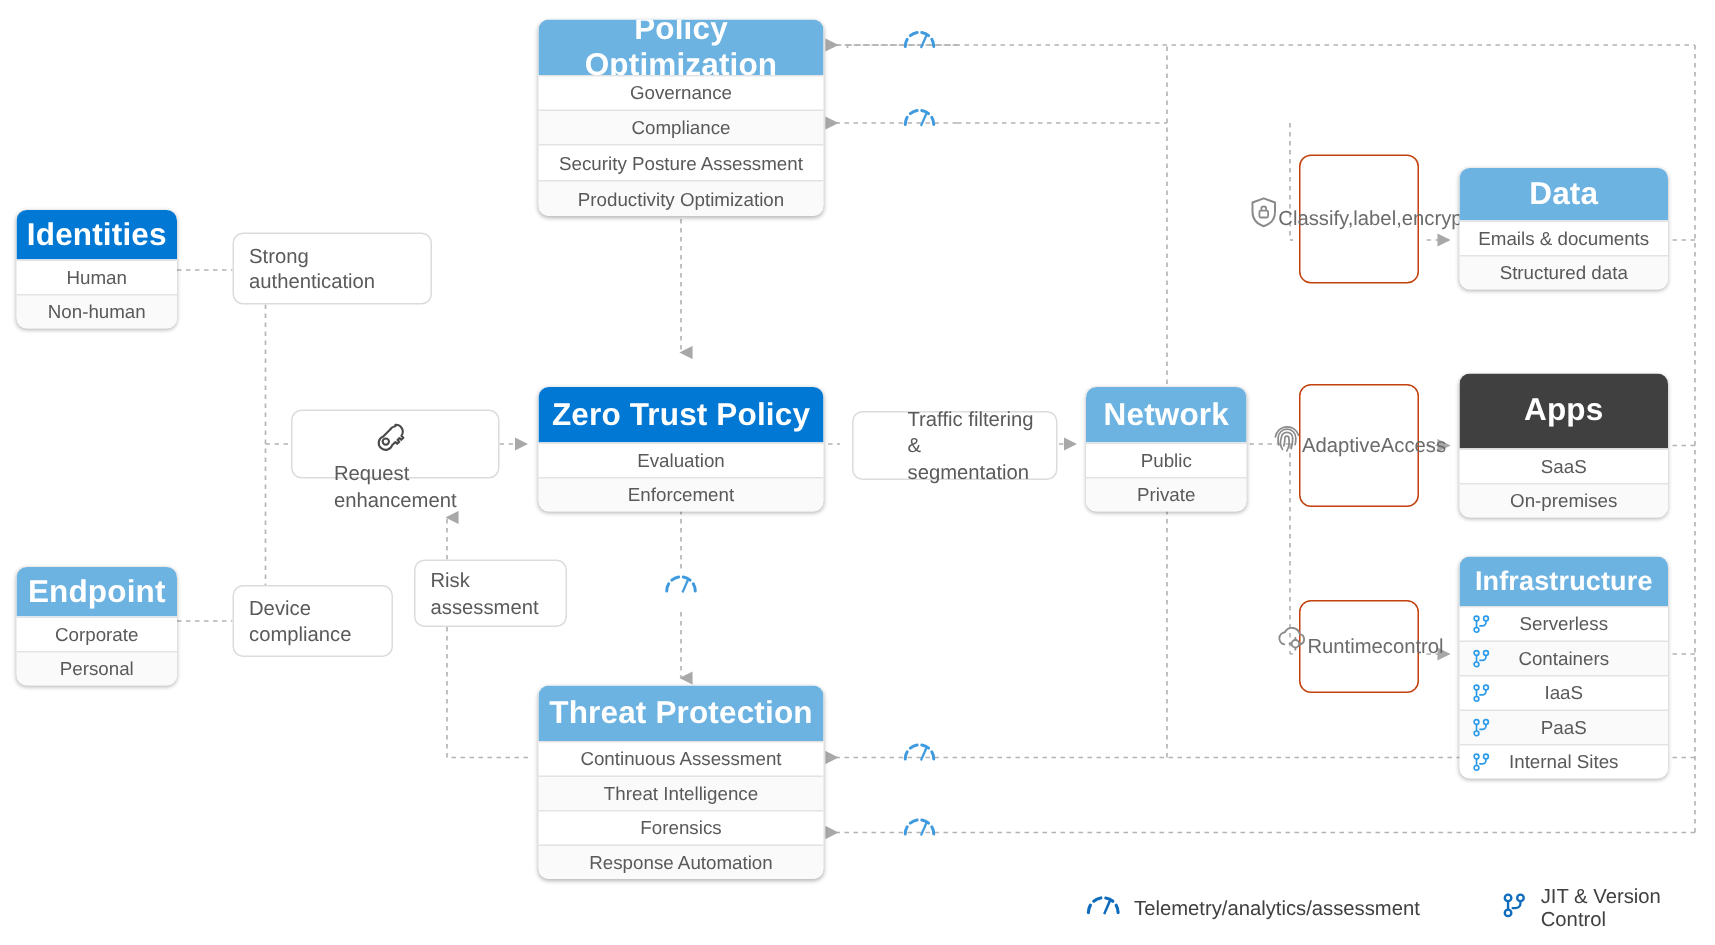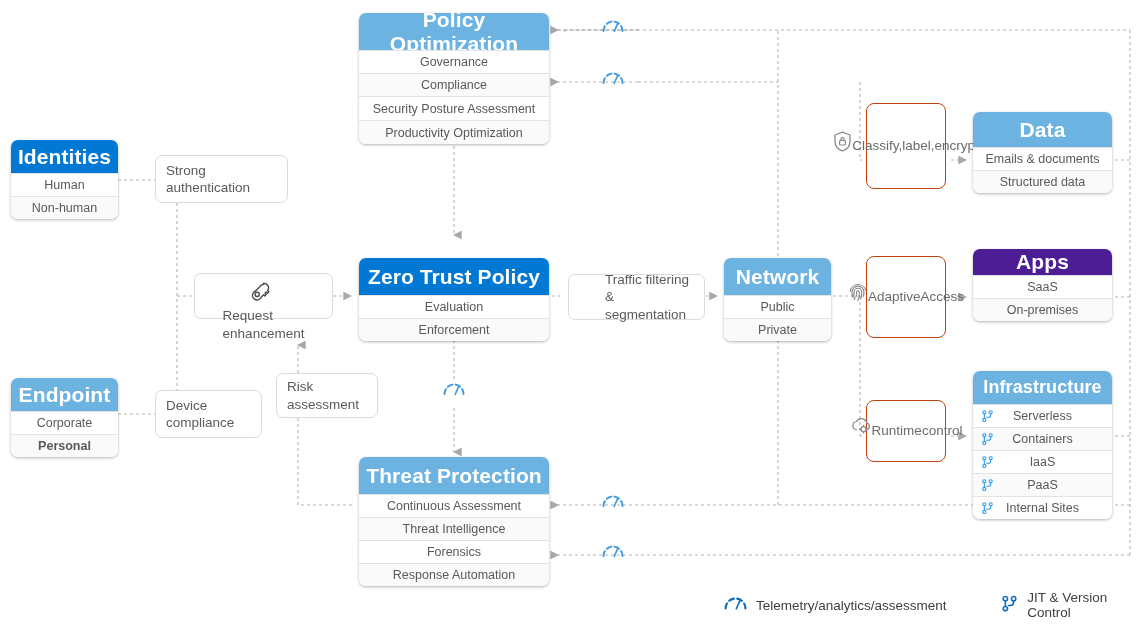--- a/index.html
+++ b/index.html
@@ -145,21 +145,21 @@
 
   <div class="card" style="left:11px;top:140px;width:107px;">
     <div class="hdr" style="background:#0078d4;height:33px;">Identities</div>
     <div class="row" style="height:22px;">Human</div>
     <div class="row alt" style="height:22px;">Non-human</div>
   </div>
 
   <div class="card" style="left:11px;top:378px;width:107px;">
     <div class="hdr" style="background:#6db3e2;height:33px;">Endpoint</div>
     <div class="row" style="height:22px;">Corporate</div>
-    <div class="row alt" style="height:22px;font-weight:bold;">Personal</div>
+    <div class="row alt" style="height:22px;">Personal</div>
   </div>
 
   <div class="lbl pad" style="left:155px;top:155px;width:133px;height:48px;">
     <div>
       <div>Strong</div>
       <div>authentication</div>
     </div>
   </div>
 
   <div class="lbl pad" style="left:194px;top:273px;width:139px;height:46px;flex-direction:column;">
@@ -262,21 +262,21 @@
     <div>control</div>
   </div>
 
   <div class="card" style="left:973px;top:112px;width:139px;">
     <div class="hdr" style="background:#6db3e2;height:35px;">Data</div>
     <div class="row" style="height:22px;">Emails &amp; documents</div>
     <div class="row alt" style="height:22px;">Structured data</div>
   </div>
 
   <div class="card" style="left:973px;top:249px;width:139px;">
-    <div class="hdr" style="background:#4c1d95;height:26px;">Apps</div>
+    <div class="hdr" style="background:#404040;height:50px;">Apps</div>
     <div class="row" style="height:22px;">SaaS</div>
     <div class="row alt" style="height:22px;">On-premises</div>
   </div>
 
   <div class="card" style="left:973px;top:371px;width:139px;">
     <div class="hdr" style="background:#6db3e2;height:33px;font-size:18px;">Infrastructure</div>
     <div class="row" style="height:22px;">
       <span class="jit">
         <svg width="13" height="13" viewBox="0 0 14 14" fill="none" xmlns="http://www.w3.org/2000/svg" stroke="#2b9ae8" stroke-width="1.2">
             <circle cx="3.6" cy="3" r="1.7"></circle>

